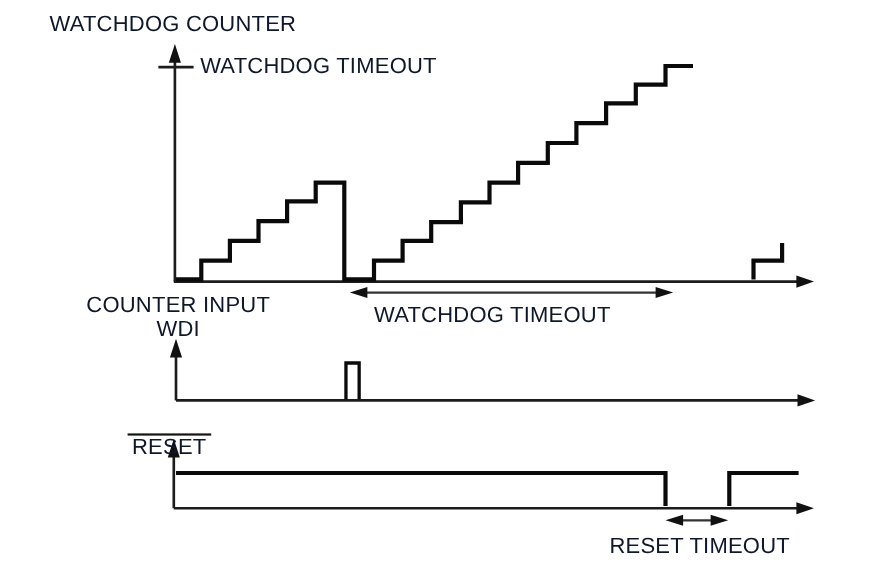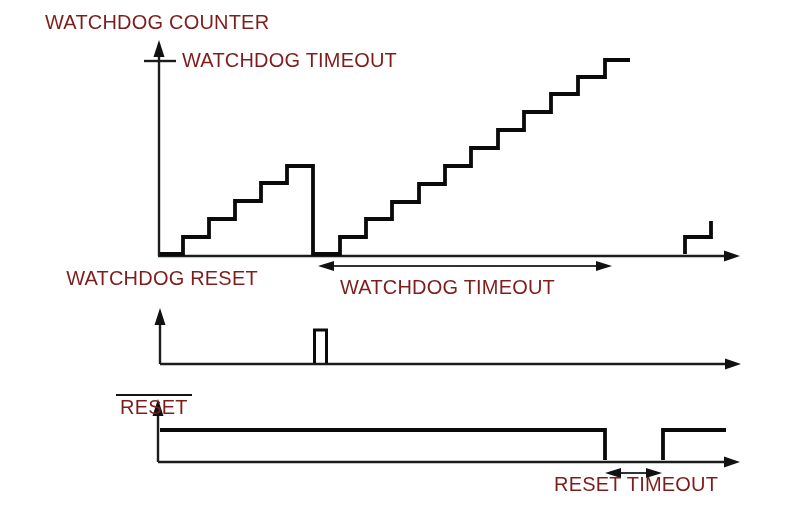--- a/index.html
+++ b/index.html
@@ -39,21 +39,21 @@
     stroke: #333333;
     stroke-width: 2;
     fill: none;
   }
   .ah {
     fill: #111111;
     stroke: none;
   }
   .lbl {
     position: absolute;
-    color: #7f1d1d;
+    color: #0f172a;
     font-size: 20px;
     line-height: 21px;
     white-space: nowrap;
     letter-spacing: 0.2px;
   }
   .lbl-center {
     text-align: center;
   }
   .overline {
     display: inline-block;
@@ -111,24 +111,25 @@
       <polygon class="ah" points="605,473 621,468 621,478"></polygon>
       <polygon class="ah" points="662,473 646,468 646,478"></polygon>
     </g>
   </svg>
 
   <div class="lbl" style="left:45px; top:12px;">WATCHDOG COUNTER</div>
 
   <div class="lbl" style="left:182px; top:50px;">WATCHDOG TIMEOUT</div>
 
   <div class="lbl lbl-center" style="left:62px; top:268px; width:200px;">
-    <div>WATCHDOG RESET</div>
+    <div>COUNTER INPUT</div>
+    <div>WDI</div>
   </div>
 
   <div class="lbl" style="left:340px; top:277px;">WATCHDOG TIMEOUT</div>
 
   <div class="lbl" style="left:116px; top:374px;margin-top:20px;">
     <span class="overline">RESET</span>
   </div>
 
-  <div class="lbl" style="left:554px; top:474px;">RESET TIMEOUT</div>
+  <div class="lbl" style="left:554px; top:487px;">RESET TIMEOUT</div>
 
 </div>
 
 </body></html>

